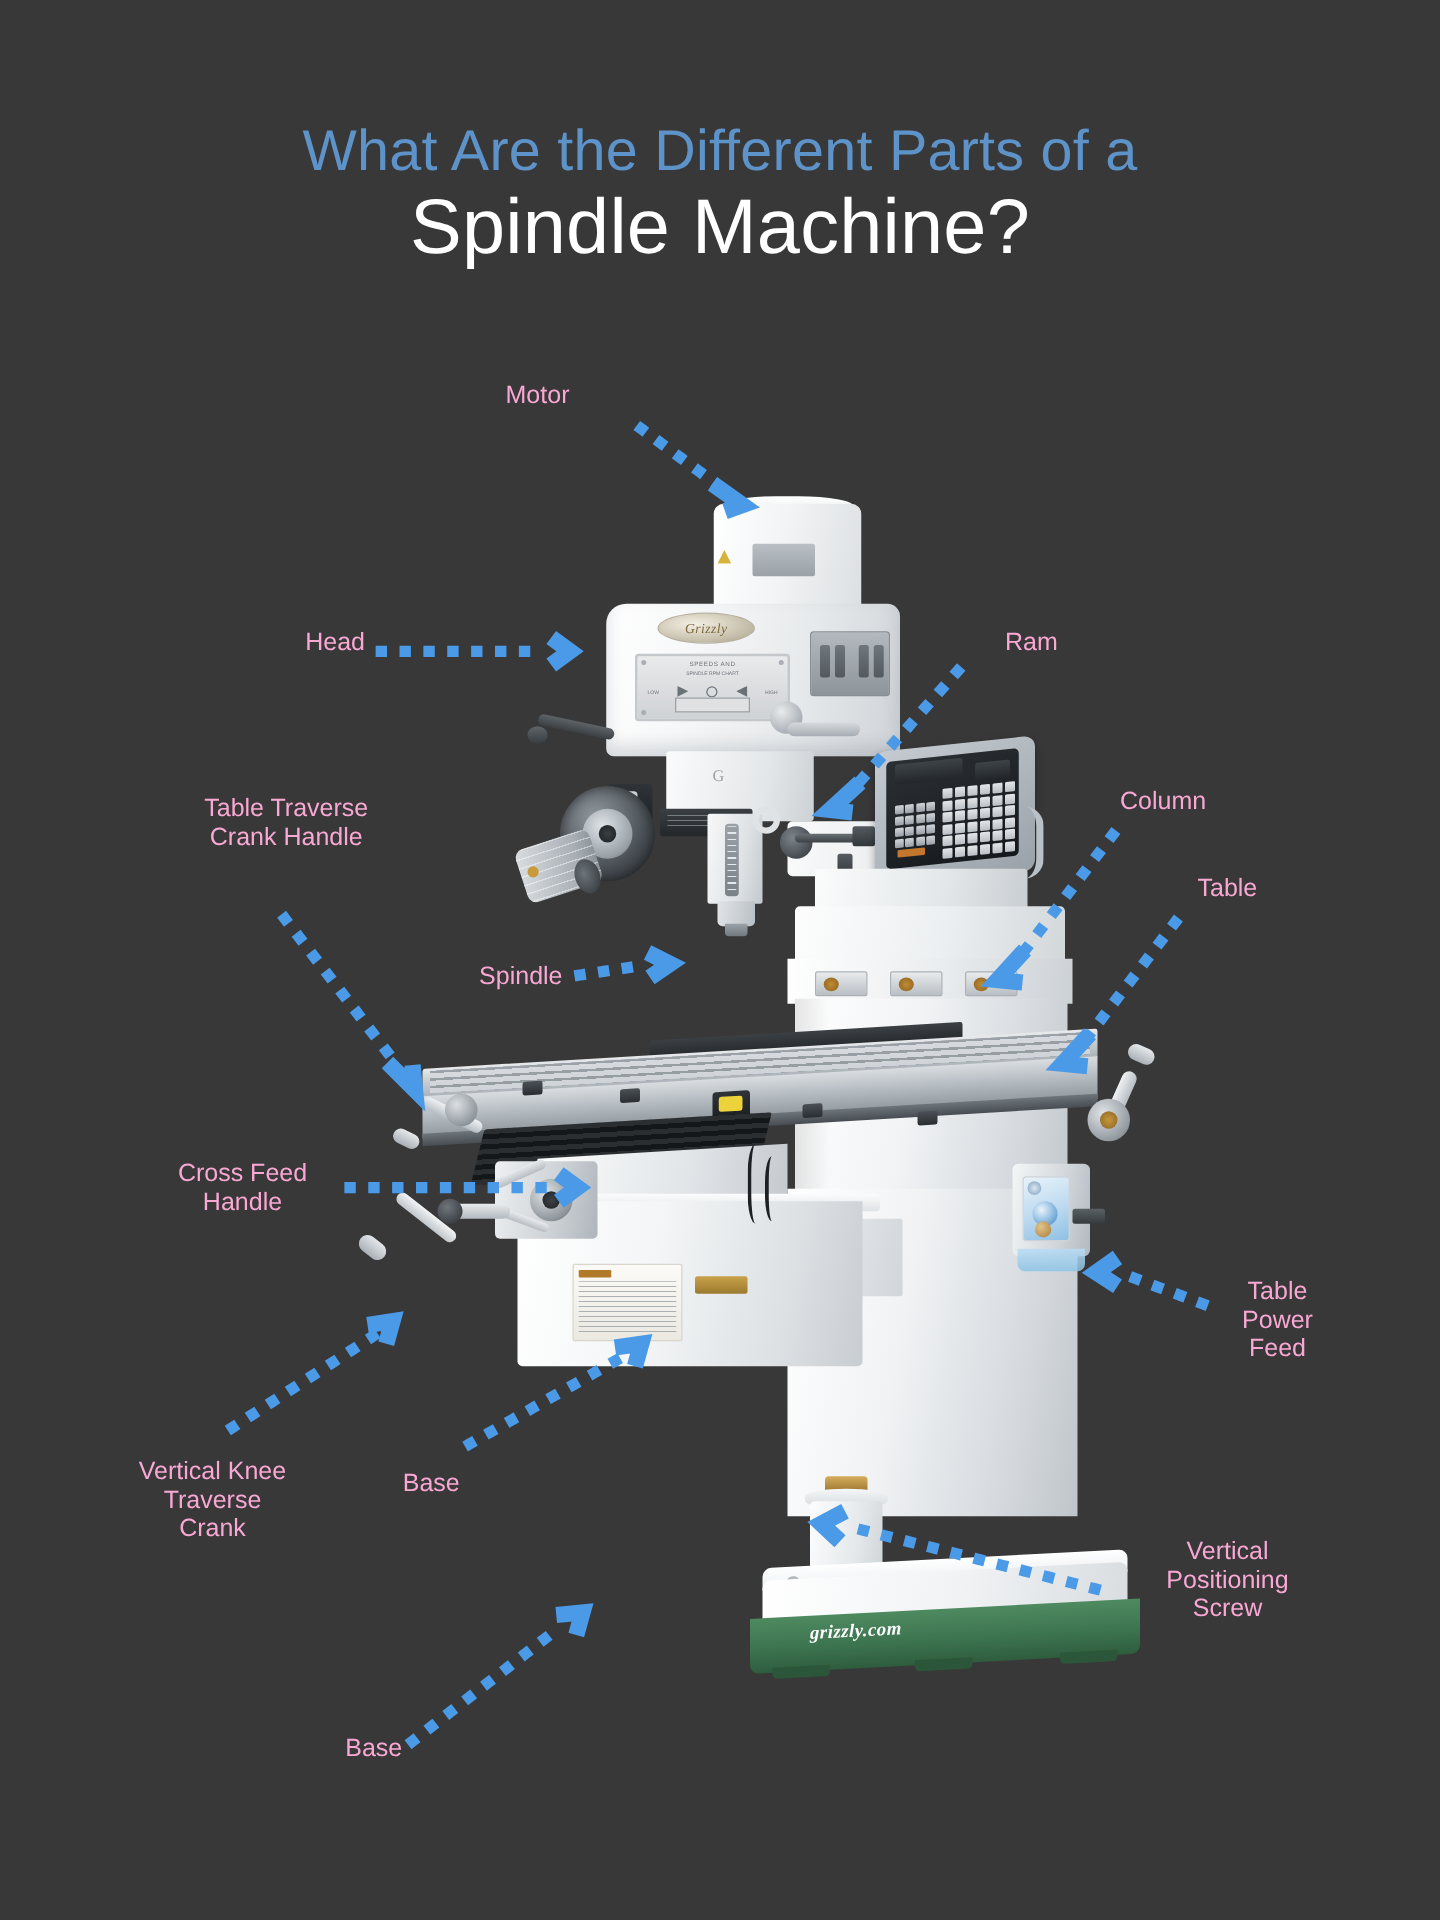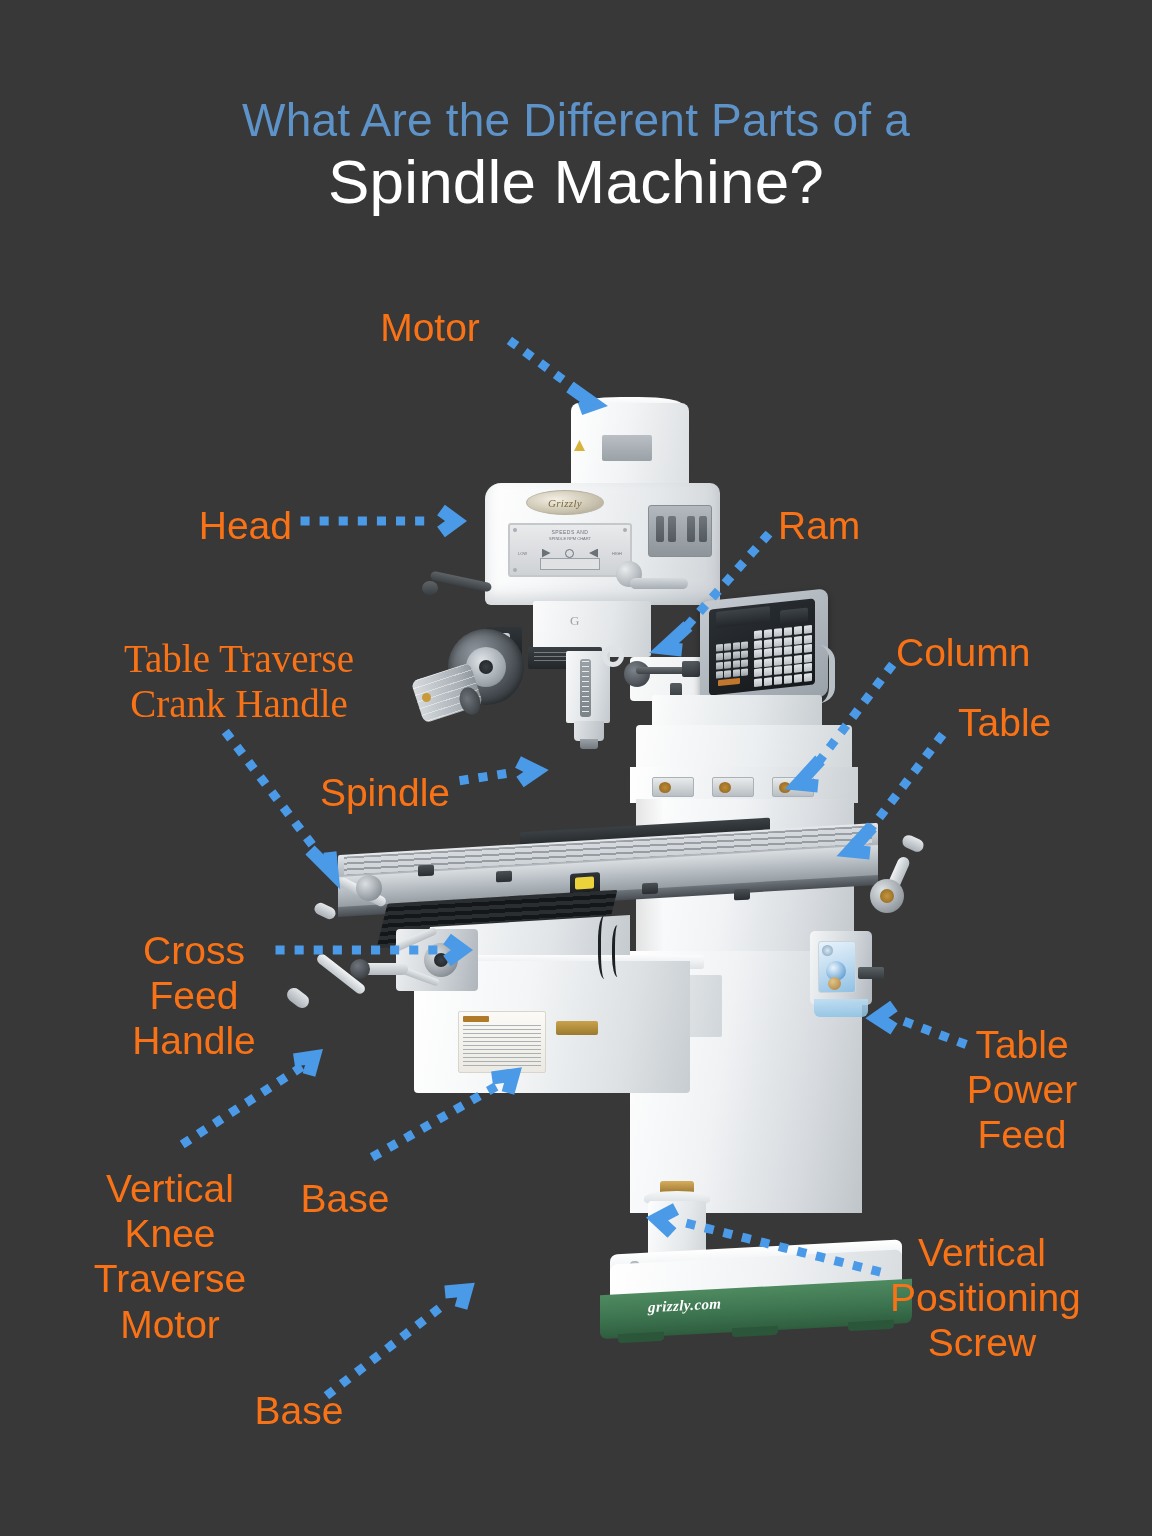--- a/index.html
+++ b/index.html
@@ -15,21 +15,21 @@
   .title-wrap { position:absolute; top:96px; left:0; width:1152px; text-align:center; }
   .title-line1 {
     color:#5e93c9; font-size:46px; font-weight:400; letter-spacing:.2px; line-height:1.05;
   }
   .title-line2 {
     color:#ffffff; font-size:62px; font-weight:400; letter-spacing:.2px; line-height:1.22;
   }
 
   
   .label {
-    position:absolute; color:#f97316; font-size:39px; font-weight:400;
+    position:absolute; color:#f9a8d4; font-size:20px; font-weight:400;
     line-height:1.16; white-space:pre-line;
   }
   .lbl-r { text-align:right; }
   .lbl-l { text-align:left; }
   .lbl-c { text-align:center; }
 
   
   #arrows { position:absolute; inset:0; width:1152px; height:1536px; pointer-events:none; }
   .arr { stroke:#4a9ae8; stroke-width:9; fill:none;
          stroke-dasharray:0.1 19; stroke-linecap:square; }
@@ -560,41 +560,41 @@
     <path class="head" d="M676,1209 L657,1219 L672,1233"></path>
 
     <path class="arr" d="M330,1393 L450,1300"></path>
     <path class="head" d="M445,1292 L466,1290 L461,1308"></path>
   </svg>
 
   <div class="label lbl-c" style="left:350px;top:305px;width:160px;">Motor</div>
 
   <div class="label lbl-r" style="left:140px;top:503px;width:152px;">Head</div>
 
-  <div class="label lbl-l" style="left:778px;top:503px;width:160px;">Ram</div>
-
-  <div class="label lbl-c" style="left:106px;top:636px;width:266px;font-family:Liberation Serif, serif;">Table Traverse
+  <div class="label lbl-l" style="left:804px;top:503px;width:160px;">Ram</div>
+
+  <div class="label lbl-c" style="left:96px;top:636px;width:266px;">Table Traverse
 Crank Handle</div>
 
   <div class="label lbl-l" style="left:896px;top:630px;width:180px;">Column</div>
 
   <div class="label lbl-l" style="left:958px;top:700px;width:150px;">Table</div>
 
   <div class="label lbl-c" style="left:104px;top:928px;width:180px;">Cross Feed
 Handle</div>
 
   <div class="label lbl-r" style="left:252px;top:770px;width:198px;">Spindle</div>
 
   <div class="label lbl-c" style="left:952px;top:1022px;width:140px;">Table
 Power
 Feed</div>
 
   <div class="label lbl-c" style="left:62px;top:1166px;width:216px;">Vertical Knee
 Traverse
-Motor</div>
+Crank</div>
 
   <div class="label lbl-c" style="left:282px;top:1176px;width:126px;">Base</div>
 
   <div class="label lbl-c" style="left:890px;top:1230px;width:184px;">Vertical
 Positioning
 Screw</div>
 
   <div class="label lbl-c" style="left:234px;top:1388px;width:130px;">Base</div>
 
 </div>

